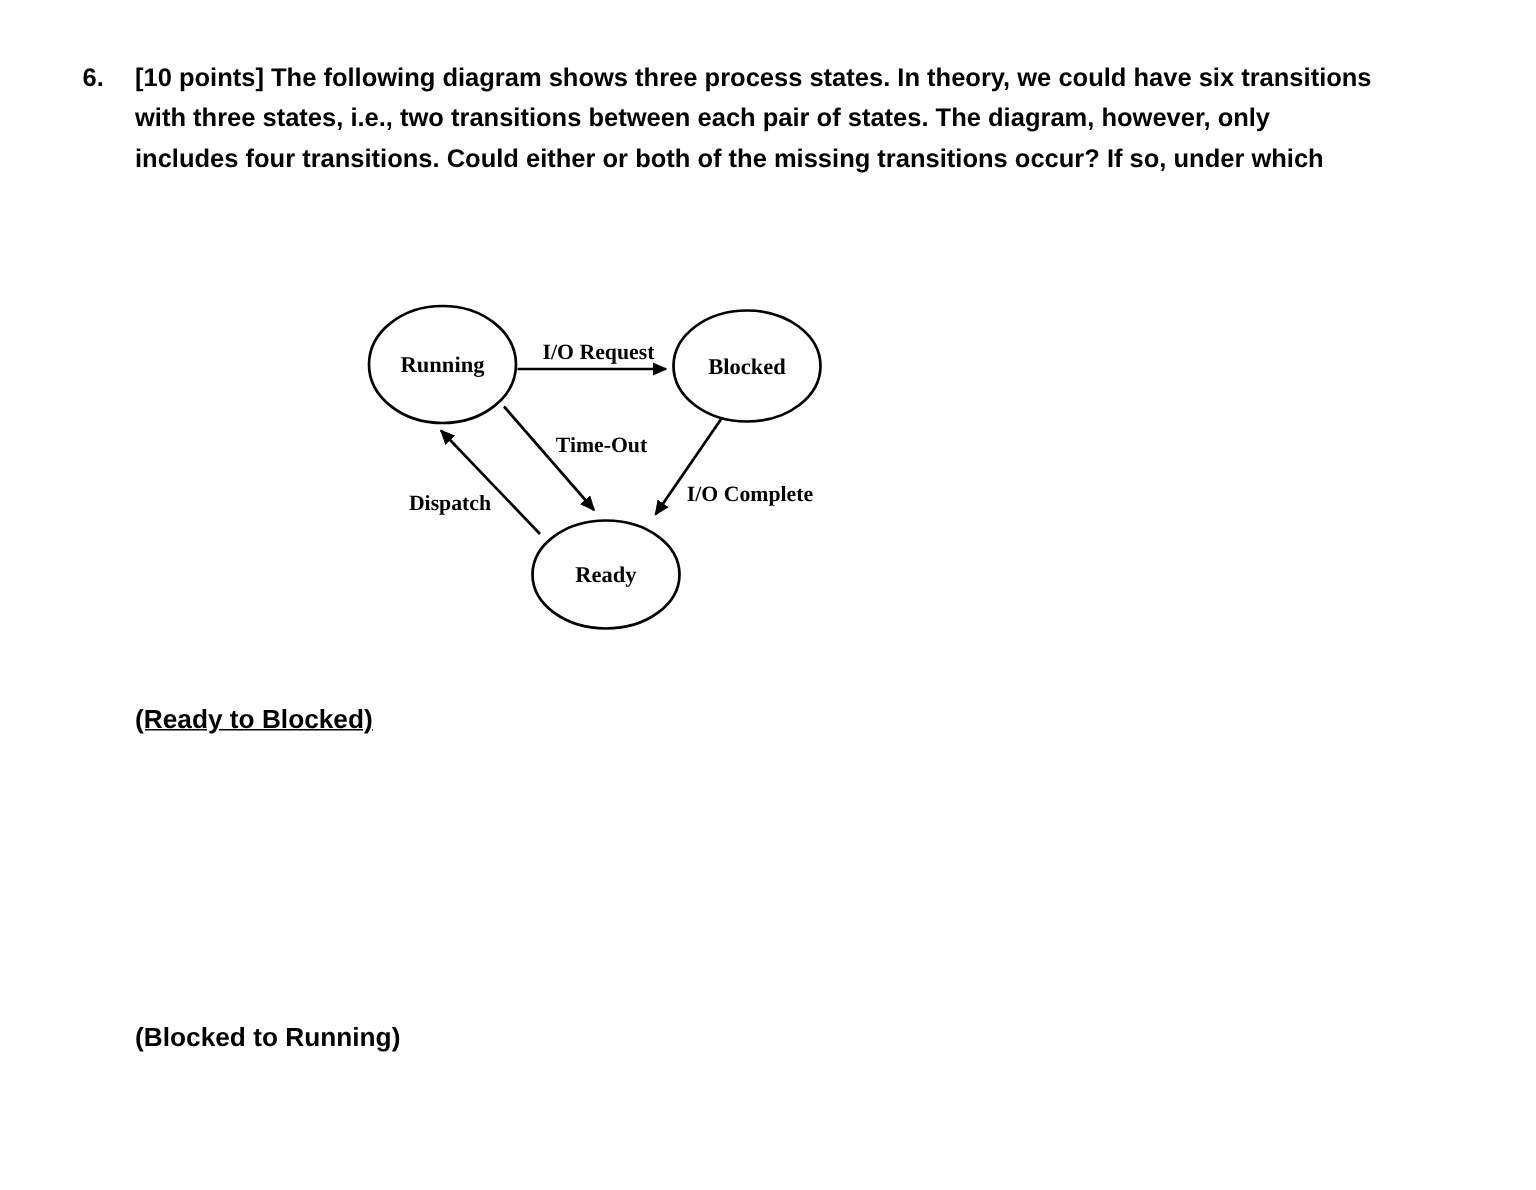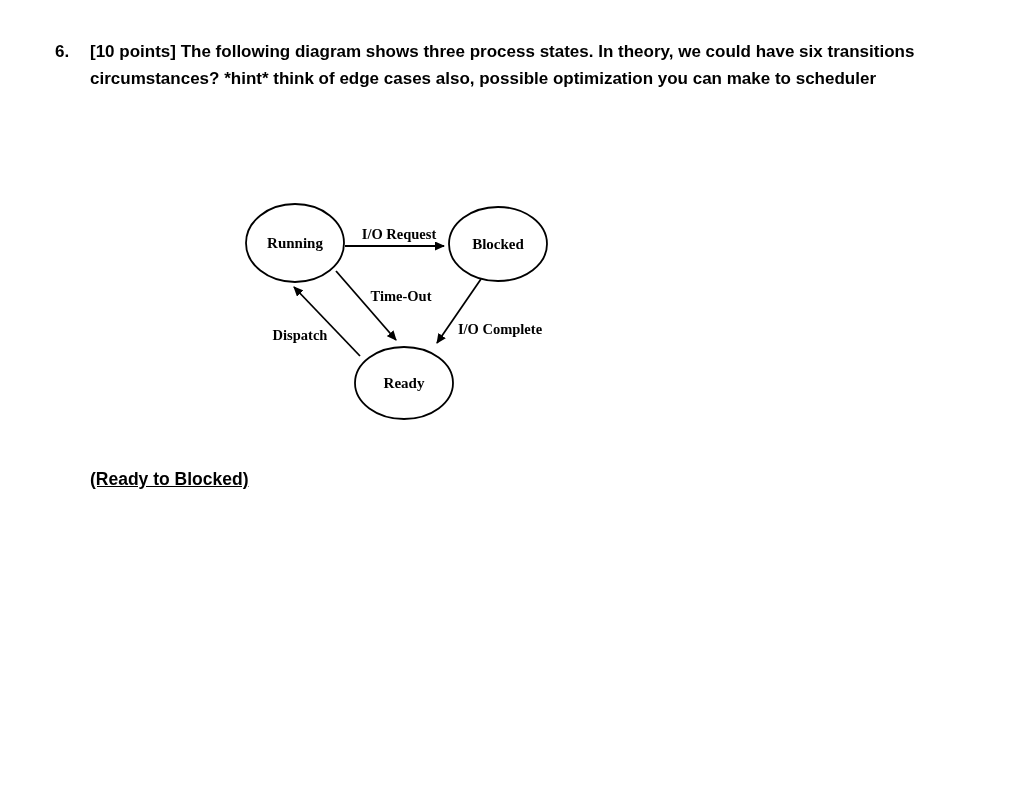--- a/index.html
+++ b/index.html
@@ -65,21 +65,22 @@
 </style>
 </head>
 <body>
 
 <div class="page">
 
   <div class="question-number">6.</div>
 
   <div class="question-text">
     <div class="qline">[10 points] The following diagram shows three process states. In theory, we could have six transitions</div>
-    <div class="qline">circumstances? *hint* think of edge cases also, possible optimization you can make to scheduler</div>
+    <div class="qline">with three states, i.e., two transitions between each pair of states. The diagram, however, only</div>
+    <div class="qline">includes four transitions. Could either or both of the missing transitions occur? If so, under which</div>
   </div>
 
   <div class="diagram">
     <svg width="1024" height="793" viewBox="0 0 1024 793" xmlns="http://www.w3.org/2000/svg">
       <defs>
         <marker id="arrowhead" markerWidth="11" markerHeight="9" refX="9" refY="4.5" orient="auto" markerUnits="userSpaceOnUse">
           <path d="M0,0 L10,4.5 L0,9 Z" fill="#000000"></path>
         </marker>
       </defs>
 
@@ -98,14 +99,15 @@
 
       <text x="399" y="239" text-anchor="middle" class="edge-label">I/O Request</text>
       <text x="401" y="301" text-anchor="middle" class="edge-label">Time-Out</text>
       <text x="300" y="340" text-anchor="middle" class="edge-label">Dispatch</text>
       <text x="500" y="334" text-anchor="middle" class="edge-label">I/O Complete</text>
     </svg>
   </div>
 
   <div class="answer-prompt first">(Ready to Blocked)</div>
 
+  <div class="answer-prompt second">(Blocked to Running)</div>
 
 </div>
 
 </body></html>

